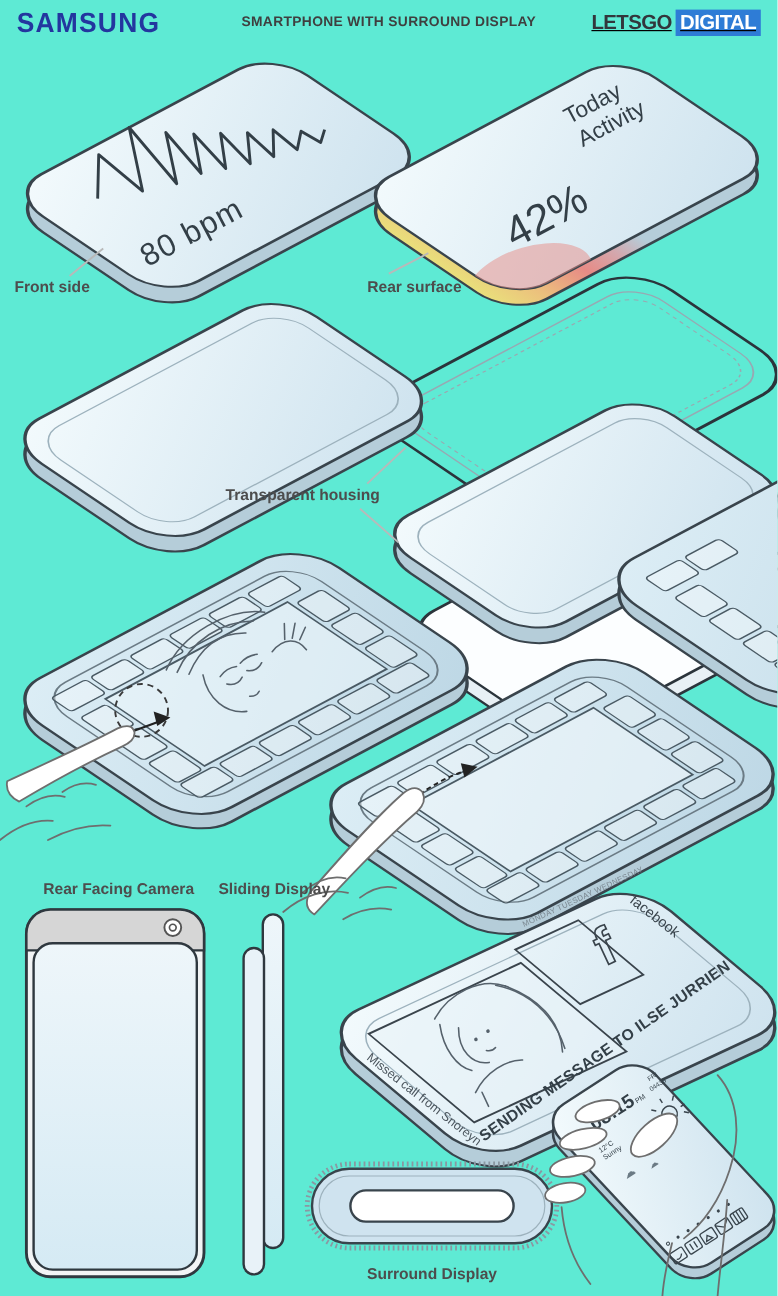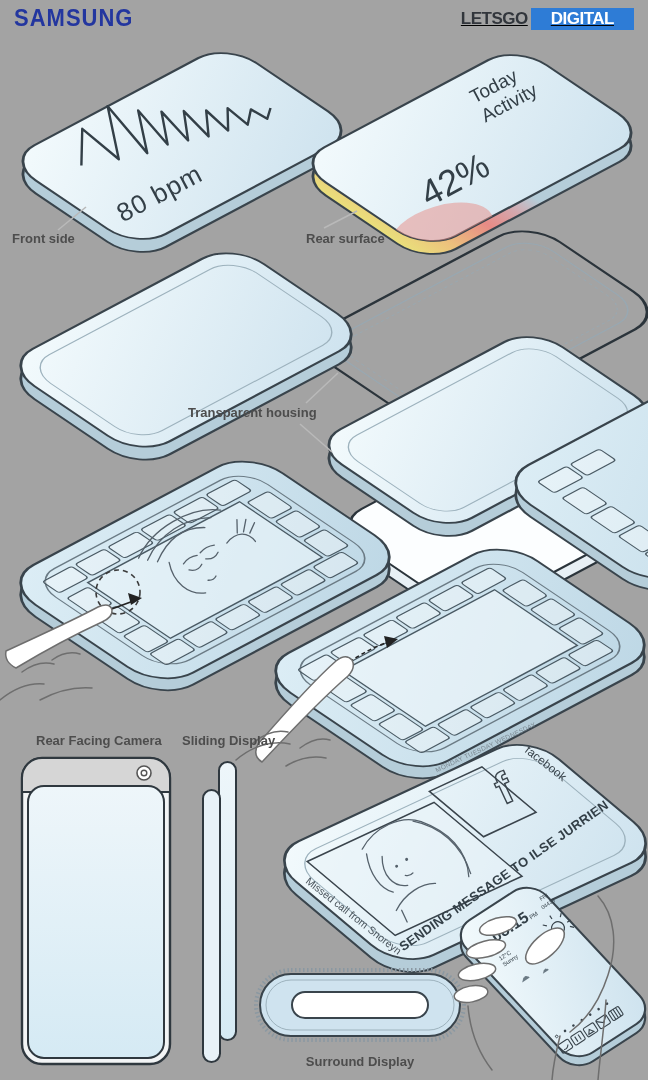--- a/index.html
+++ b/index.html
@@ -1,42 +1,43 @@
 <!DOCTYPE html>
 <html><head>
 <meta charset="utf-8">
 <style>
   html,body{margin:0;padding:0;background:#fff;}
-  .canvas{position:relative;width:648px;height:1080px;background:#a3a3a3;overflow:hidden;
+  .canvas{position:relative;width:648px;height:1080px;background:#5eead4;overflow:hidden;
           font-family:"Liberation Sans",sans-serif;}
   .hdr{position:absolute;top:0;left:0;width:648px;height:38px;display:flex;
        align-items:center;justify-content:space-between;padding:0 14px;box-sizing:border-box;}
   .samsung{font-size:22px;font-weight:bold;letter-spacing:1px;color:#23369f;
            transform:scaleY(1.05);}
   .title{font-size:11.5px;font-weight:bold;color:#3f3f3f;letter-spacing:.3px;
          position:absolute;left:0;right:0;text-align:center;pointer-events:none;}
   .letsgo{display:flex;align-items:center;font-weight:bold;font-size:17px;z-index:2;text-decoration:underline;}
   .lg{color:#32363c;letter-spacing:-.5px;}
-  .dg{color:#fff;background:#2e7cd6;padding:1px 20px;margin-left:3px;letter-spacing:-.5px;}
+  .dg{color:#fff;background:#2e7cd6;padding:1px 4px;margin-left:3px;letter-spacing:-.5px;}
   svg{position:absolute;top:0;left:0;font-family:"Liberation Sans",sans-serif;}
   .lbl{font-weight:bold;fill:#4d4d4d;font-size:13px;}
   .scrtxt{fill:#333f47;}
   .sketch{stroke:#55616b;stroke-width:1.3;fill:none;stroke-linecap:round;}
   .hand{stroke:#6e6e6e;stroke-width:1.5;fill:none;stroke-linecap:round;}
   .handfill{stroke:#6e6e6e;stroke-width:1.5;fill:#fff;stroke-linejoin:round;}
   .tile{stroke:#4a5a64;stroke-width:1.2;fill:rgba(255,255,255,.35);}
   .leader{stroke:#b9b9b9;stroke-width:1.6;}
 </style>
 </head>
 <body>
 
 <div class="canvas">
 
   <div class="hdr">
     <div class="samsung">SAMSUNG</div>
+    <div class="title">SMARTPHONE WITH SURROUND DISPLAY</div>
     <div class="letsgo">
       <span class="lg">LETSGO</span>
       <span class="dg">DIGITAL</span>
     </div>
   </div>
 
   <svg width="648" height="1080" viewBox="0 0 648 1080">
     <defs>
       <linearGradient id="gScreen" x1="0" y1="0" x2="1" y2="1">
         <stop offset="0" stop-color="#f4fbfd"></stop>

